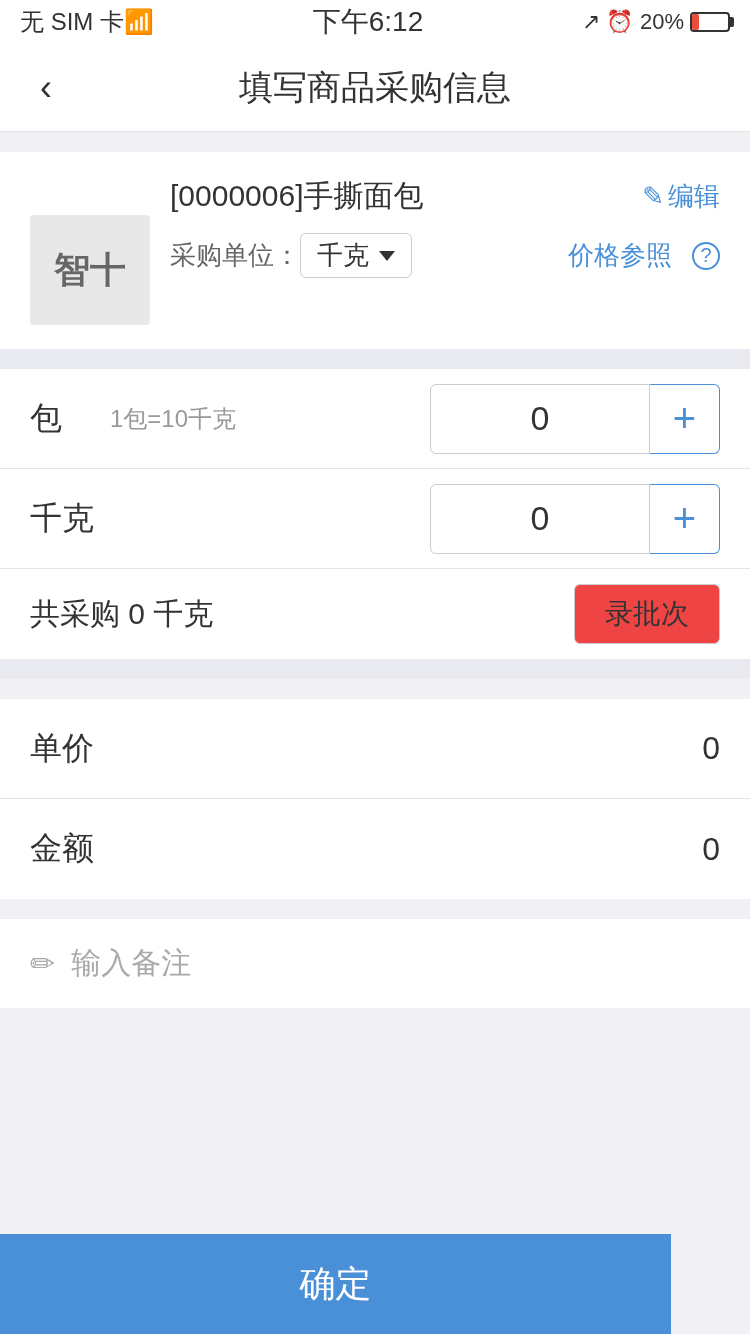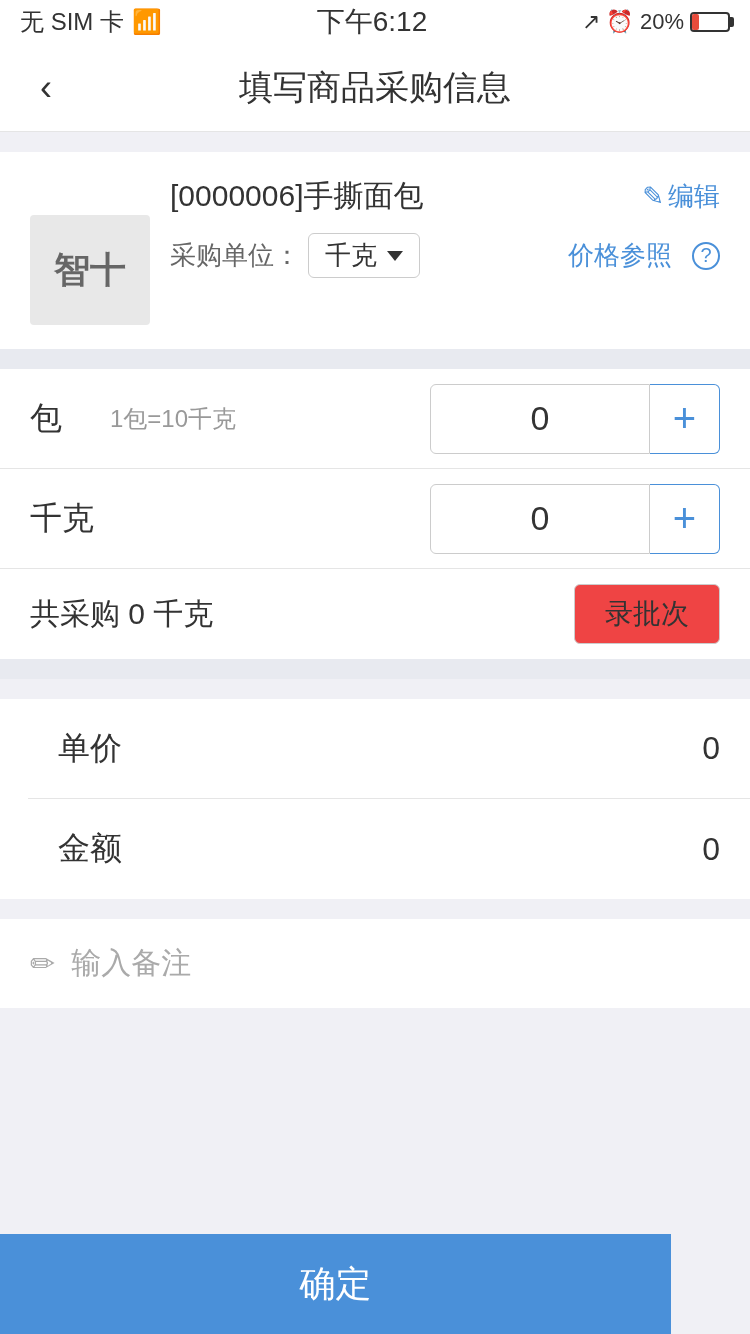--- a/index.html
+++ b/index.html
@@ -17,21 +17,21 @@
     .status-bar {
       height: 44px;
       background: #fff;
       display: flex;
       align-items: center;
       justify-content: space-between;
       padding: 0 20px;
       font-size: 24px;
       color: #333;
     }
-    .status-left { display: flex; align-items: center; gap: 8px; text-align: center; }
+    .status-left { display: flex; align-items: center; gap: 0; text-align: center; }
     .status-center { font-size: 28px; font-weight: 500; }
     .status-right { display: flex; align-items: center; gap: 6px; font-size: 22px; }
     .battery-icon {
       width: 40px; height: 20px; border: 2px solid #333; border-radius: 4px;
       position: relative; display: inline-flex; align-items: center;
     }
     .battery-icon::after {
       content: '';
       position: absolute; right: -6px; top: 50%; transform: translateY(-50%);
       width: 4px; height: 10px; background: #333; border-radius: 0 2px 2px 0;
@@ -115,21 +115,20 @@
       cursor: pointer;
     }
     .product-info-bottom {
       display: flex;
       align-items: center;
       justify-content: space-between;
     }
     .purchase-unit {
       display: flex;
       align-items: center;
-      gap: 8px;
       font-size: 26px;
       color: #666;
     }
     .unit-selector {
       border: 1px solid #ccc;
       border-radius: 6px;
       padding: 4px 16px;
       font-size: 26px;
       color: #333;
       background: #fff;
@@ -234,21 +233,20 @@
       background: #fff;
       margin-top: 20px;
     }
     .price-row {
       display: flex;
       align-items: center;
       justify-content: space-between;
       padding: 0 30px;
       height: 100px;
       border-bottom: 1px solid #e5e5e5;
-      margin-left: 28px;
     }
     .price-row:last-child {
       border-bottom: none;
     }
     .price-label {
       font-size: 32px;
       color: #333;
     }
     .price-value {
       font-size: 32px;

